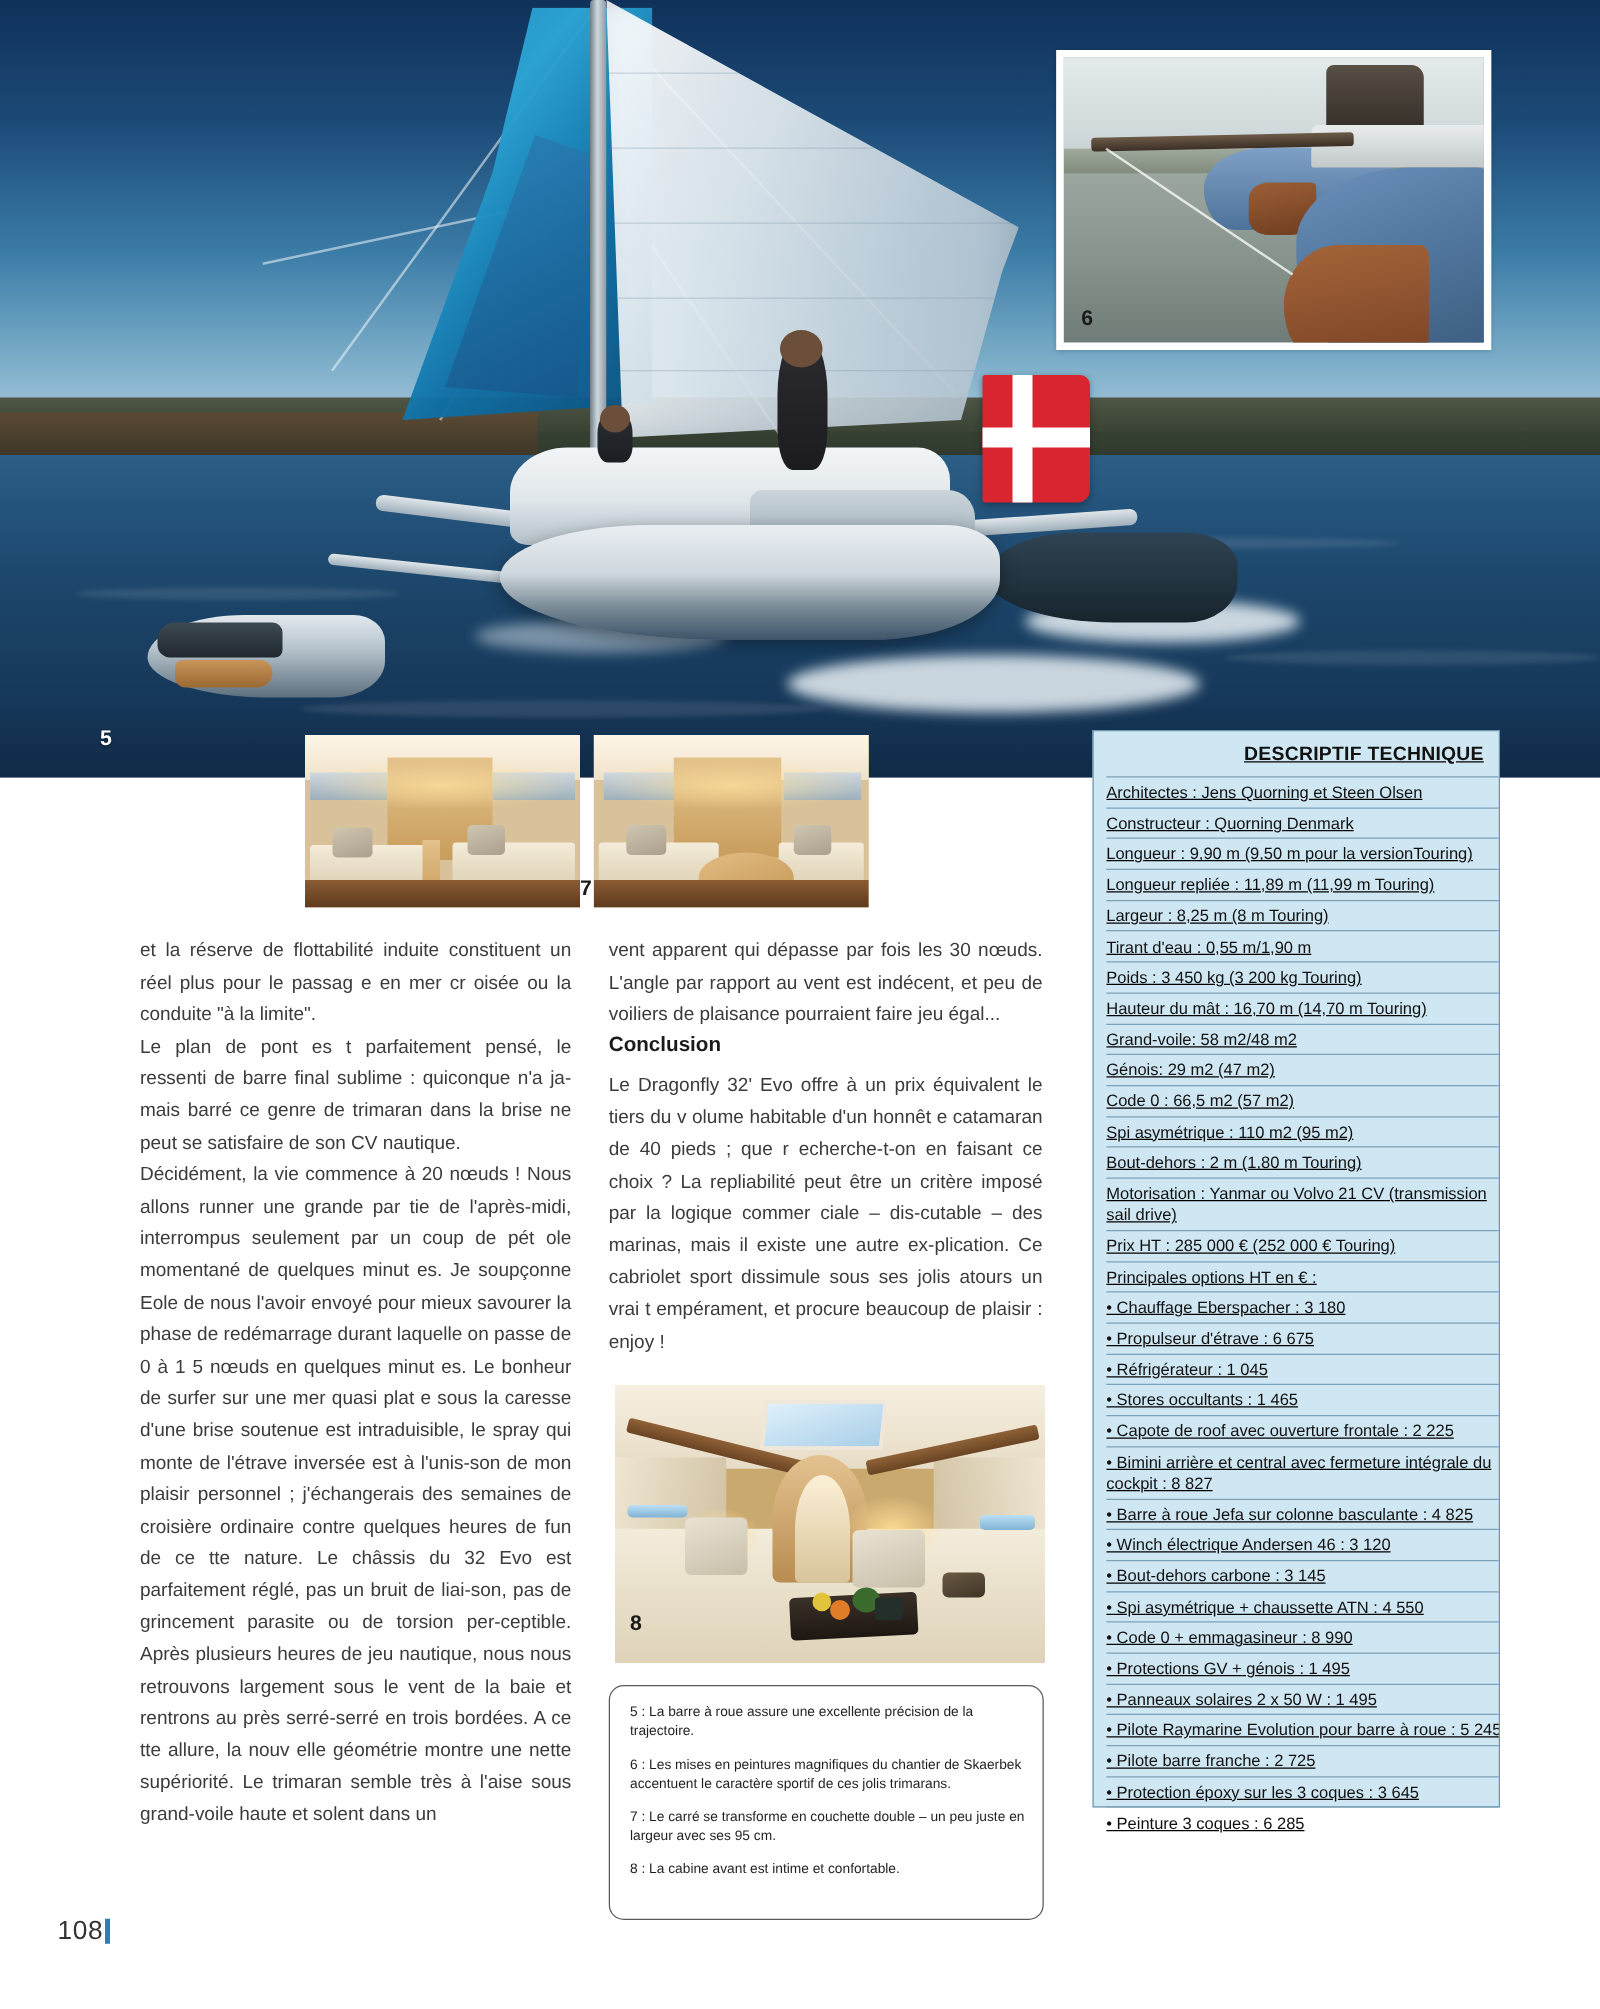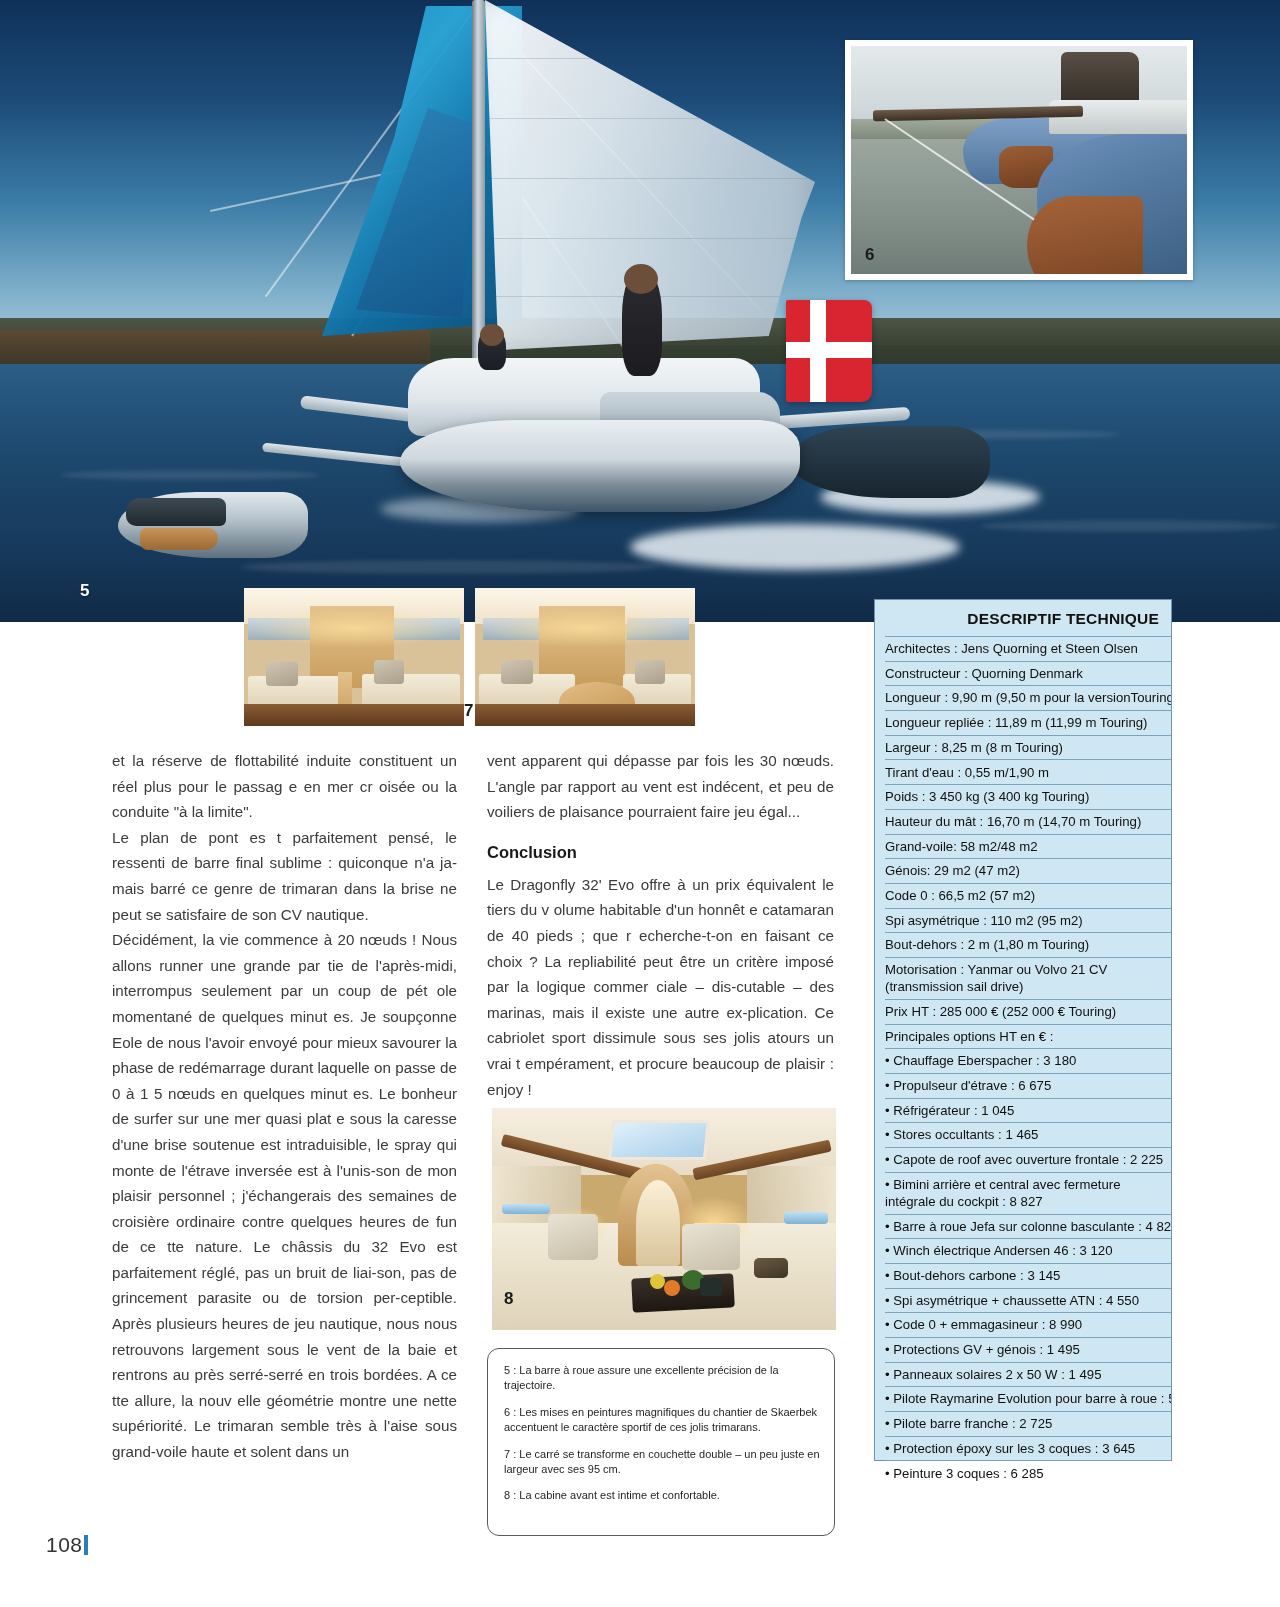--- a/index.html
+++ b/index.html
@@ -206,27 +206,27 @@
   .col {
     position:absolute; font-family:"Liberation Sans", sans-serif;
     font-size:15.2px; line-height:25.6px; color:#3b3b3b;
     text-align:justify; -moz-text-align-last:left; text-align-last:left;
   }
   .col p { margin:0; }
   .col-left  { left:112px;  top:748px; width:345px; }
   .col-mid   { left:487px;  top:748px; width:347px; }
   .subhead {
     font-weight:700; color:#1a1a1a; font-size:16.5px; line-height:22px;
-    margin-top:16px; margin-bottom:9px;
+    margin-bottom:9px;
   }
 
   
   .spec {
-    position:absolute; left:874px; top:599px; width:298px; height:862px;
-    background:#cfe7f3; border:1px solid #6f96ae;
+    position:absolute; left:874px; top:584px; width:326px; height:862px;
+    background:#cfe7f3; border:1px solid #6f96ae;text-decoration:underline;
   }
   .spec-title {
     text-align:right; font-weight:700; font-size:15.5px; color:#111;
     padding:10px 12px 8px 10px; letter-spacing:.2px;
   }
   .spec-list { padding:0 0 0 10px; }
   .spec-row {
     font-size:13.2px; line-height:17.2px; color:#101010;
     padding:3.1px 0 3.4px 0; border-top:1px solid #7da3ba;
     white-space:nowrap; overflow:hidden;
@@ -401,21 +401,21 @@
 
   <div class="spec">
     <div class="spec-title">DESCRIPTIF TECHNIQUE</div>
     <div class="spec-list" id="spec-list">
         <div class="spec-row">Architectes : Jens Quorning et Steen Olsen</div>
         <div class="spec-row">Constructeur : Quorning Denmark</div>
         <div class="spec-row">Longueur : 9,90 m (9,50 m pour la versionTouring)</div>
         <div class="spec-row">Longueur repliée : 11,89 m (11,99 m Touring)</div>
         <div class="spec-row">Largeur : 8,25 m (8 m Touring)</div>
         <div class="spec-row">Tirant d'eau : 0,55 m/1,90 m</div>
-        <div class="spec-row">Poids : 3 450 kg (3 400 kg Touring)</div>
+        <div class="spec-row">Poids : 3 450 kg (3 200 kg Touring)</div>
         <div class="spec-row">Hauteur du mât : 16,70 m (14,70 m Touring)</div>
         <div class="spec-row">Grand-voile: 58 m2/48 m2</div>
         <div class="spec-row">Génois: 29 m2 (47 m2)</div>
         <div class="spec-row">Code 0 : 66,5 m2 (57 m2)</div>
         <div class="spec-row">Spi asymétrique : 110 m2 (95 m2)</div>
         <div class="spec-row">Bout-dehors : 2 m (1,80 m Touring)</div>
         <div class="spec-row wrap">Motorisation : Yanmar ou Volvo 21 CV (transmission sail drive)</div>
         <div class="spec-row">Prix HT : 285 000 € (252 000 € Touring)</div>
         <div class="spec-row">Principales options HT en € :</div>
         <div class="spec-row">• Chauffage Eberspacher : 3 180</div>

